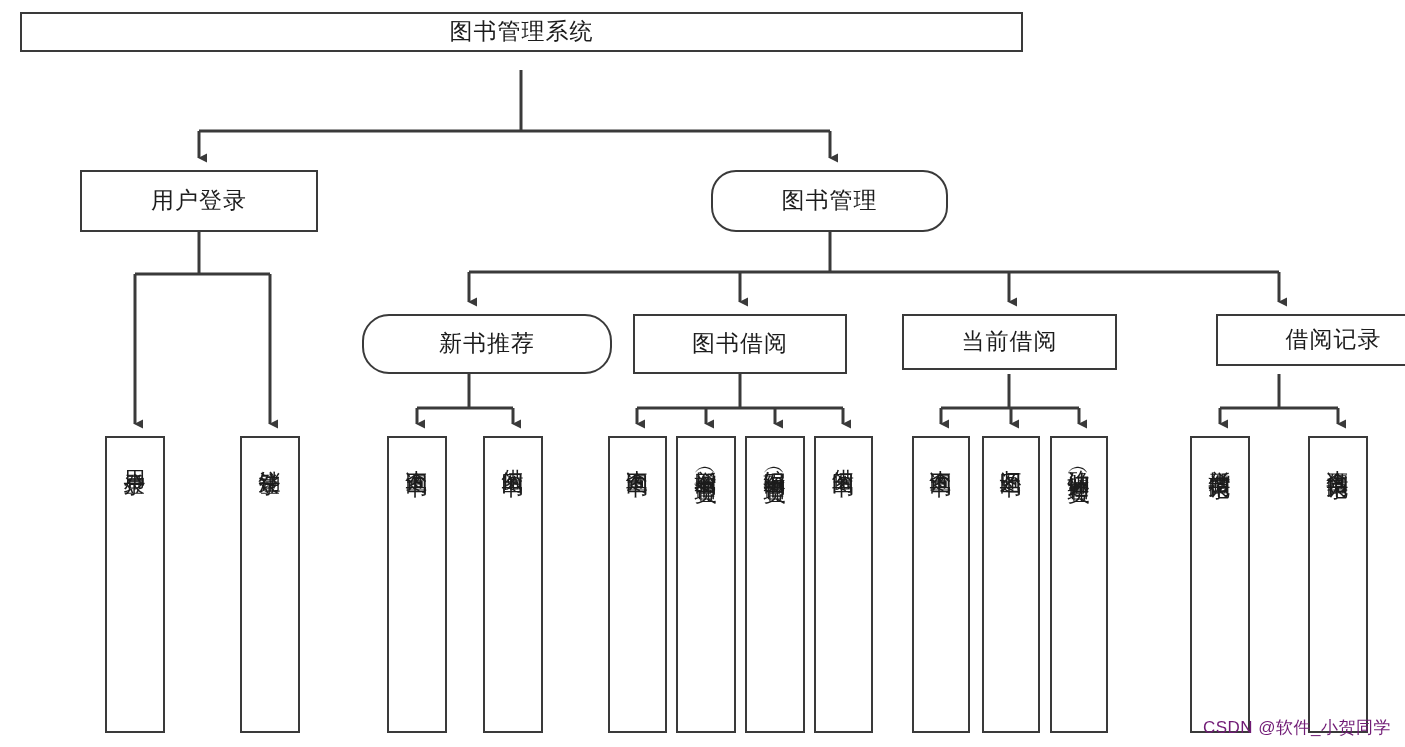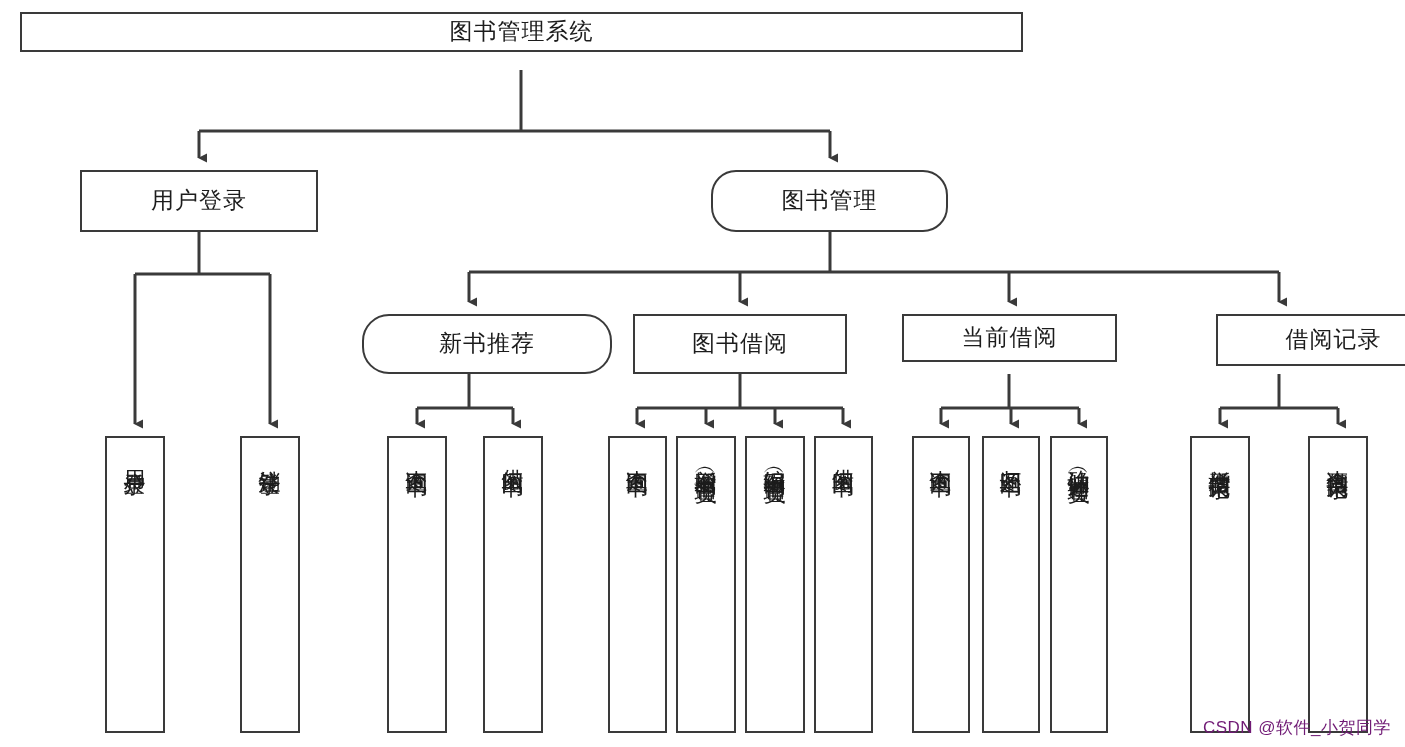--- a/index.html
+++ b/index.html
@@ -129,21 +129,21 @@
   <div class="node horiz" style="left: 711px; top: 170px; width: 237px; height: 62px; border-radius: 25px;">
     <span>图书管理</span>
   </div>
 
   <div class="node horiz" style="left: 362px; top: 314px; width: 250px; height: 60px; border-radius: 27px;">
     <span>新书推荐</span>
   </div>
   <div class="node horiz" style="left: 633px; top: 314px; width: 214px; height: 60px;">
     <span>图书借阅</span>
   </div>
-  <div class="node horiz" style="left: 902px; top: 314px; width: 215px; height: 48px;">
+  <div class="node horiz" style="left: 902px; top: 314px; width: 215px; height: 56px;">
     <span>当前借阅</span>
   </div>
   <div class="node horiz" style="left: 1216px; top: 314px; width: 215px; height: 52px; padding-left: 20px;">
     <span>借阅记录</span>
   </div>
 
   <div class="node vert" style="left: 105px; top: 436px; width: 60px; height: 297px;">
     <span class="vtext">用户登录</span>
   </div>
   <div class="node vert" style="left: 240px; top: 436px; width: 60px; height: 297px;">

